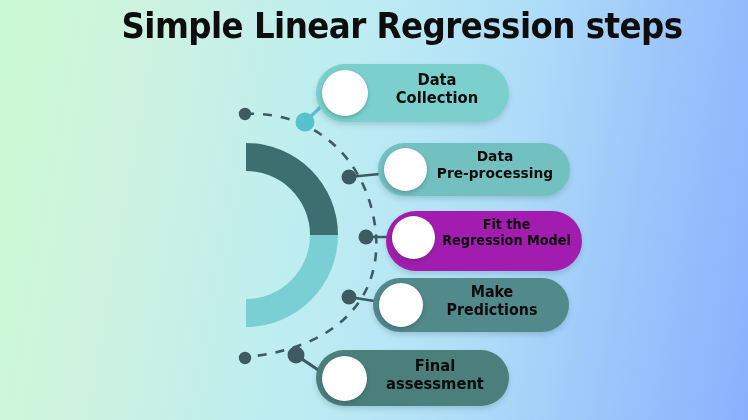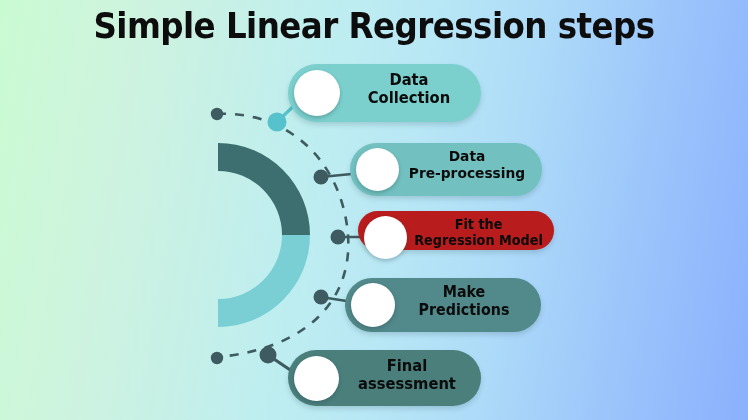--- a/index.html
+++ b/index.html
@@ -5,21 +5,21 @@
   html,body{margin:0;padding:0;}
   body{
     width:748px;height:420px;overflow:hidden;
     font-family:"Liberation Sans", sans-serif;
     background:linear-gradient(100deg,
        #c9fbd2 0%, #cdf7d9 9%, #cdf3e0 18%,
        #c7f0e6 28%, #bfeef0 40%, #b9e8f5 52%,
        #aedcf8 66%, #9cc6fb 82%, #8bb0fd 100%);
     position:relative;
   }
-  #stage{position:absolute;inset:0;}
+  #stage{position:absolute;inset:0;margin-left:28px;}
 
   
   .title{
     position:absolute;left:0;top:6px;width:748px;
     text-align:center;
     font-family:"DejaVu Sans","Liberation Sans",sans-serif;
     font-weight:bold;
     font-size:35px;
     letter-spacing:-0.6px;
     color:#0d0d0d;
@@ -104,21 +104,21 @@
   </div>
 
   <div class="pill" style="left:350px;top:143px;width:192px;height:53px;background:#72c1c0;">
     <div class="bullet" style="left:6px;top:5px;width:43px;height:43px;"></div>
     <div class="txt" style="left:44px;top:5px;width:146px;font-size:14.5px;">
       <div>Data</div>
       <div>Pre-processing</div>
     </div>
   </div>
 
-  <div class="pill" style="left:358px;top:211px;width:196px;height:39px;background:#b91c1c;">
+  <div class="pill" style="left:358px;top:211px;width:196px;height:60px;background:#a21caf;">
     <div class="bullet" style="left:6px;top:5px;width:43px;height:43px;"></div>
     <div class="txt" style="left:48px;top:6px;width:145px;font-size:13.5px;">
       <div>Fit the</div>
       <div>Regression Model</div>
     </div>
   </div>
 
   <div class="pill" style="left:288px;top:350px;width:193px;height:56px;background:#4b7f7c;">
     <div class="bullet" style="left:6px;top:6px;width:45px;height:45px;"></div>
     <div class="txt" style="left:50px;top:7px;width:138px;font-size:15.5px;">

